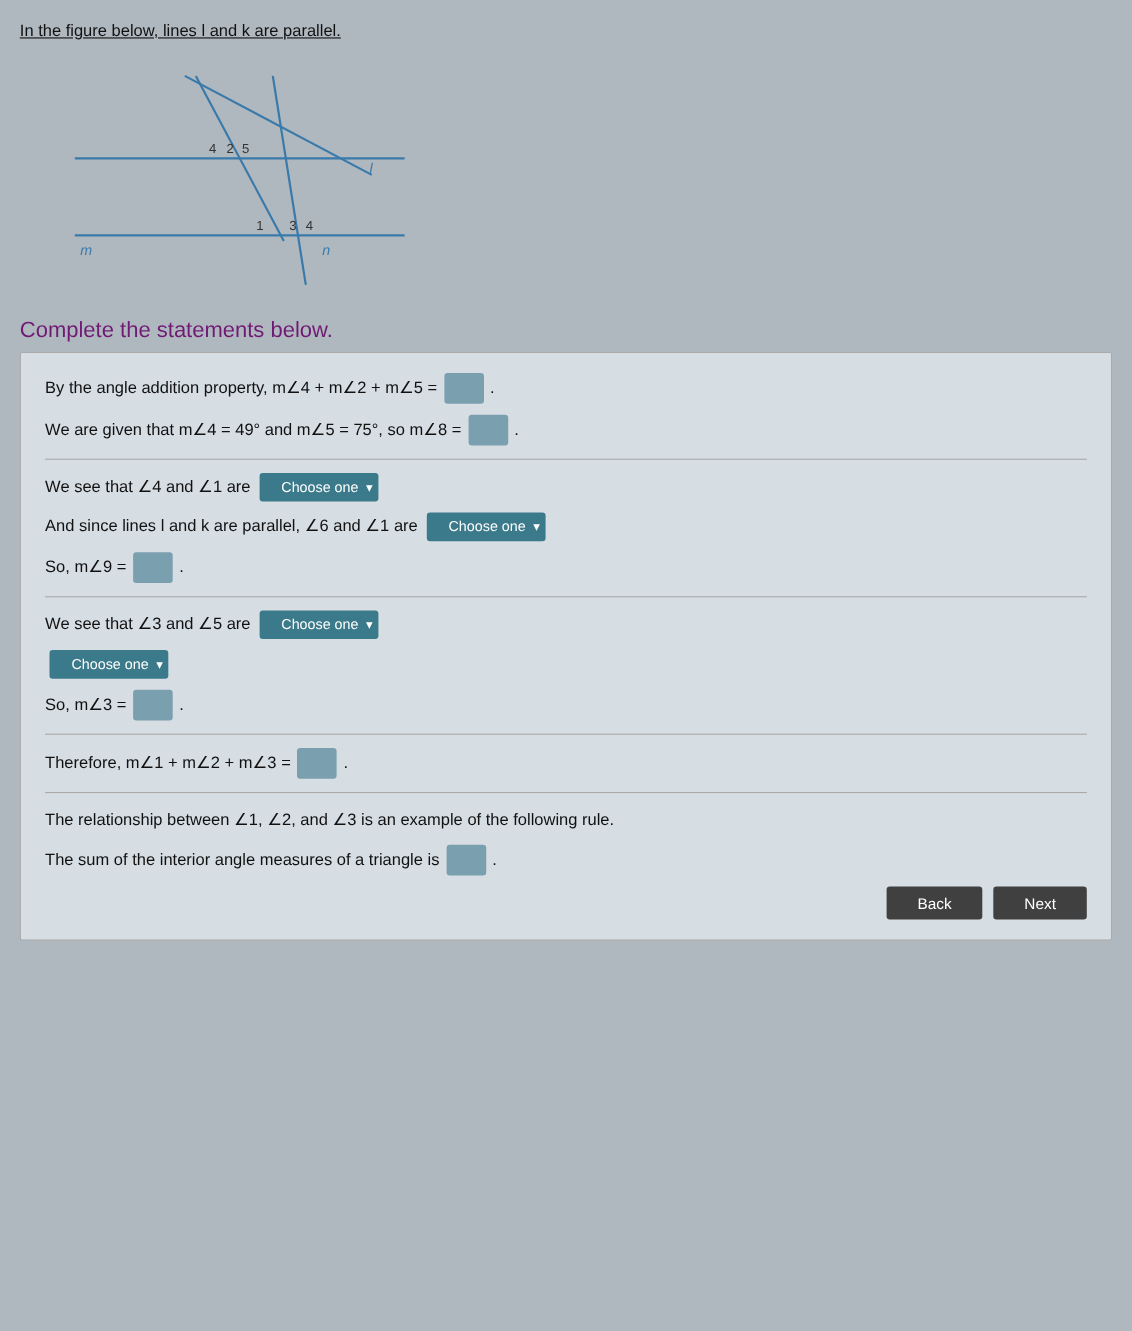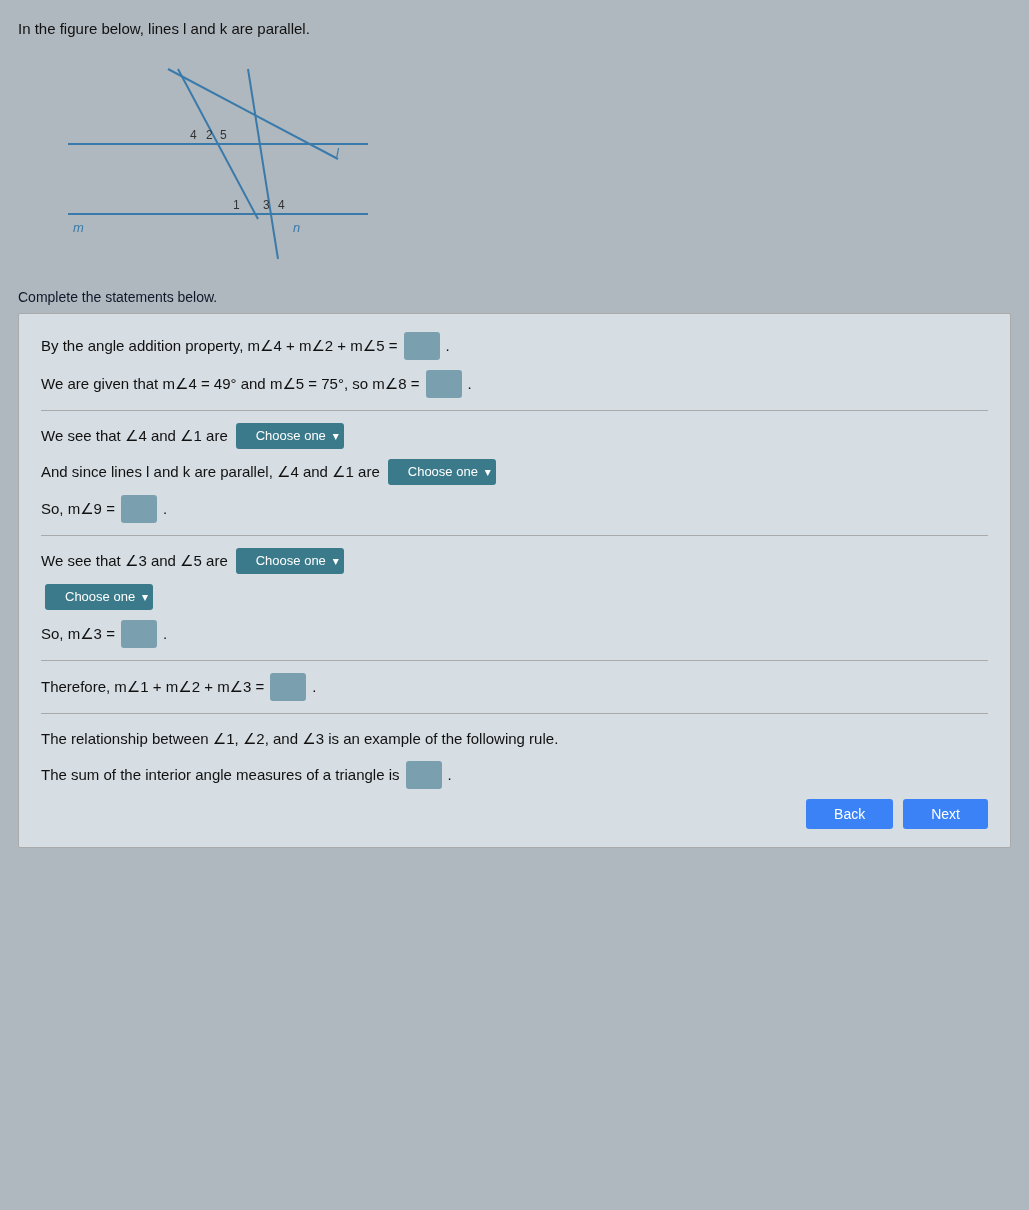--- a/index.html
+++ b/index.html
@@ -12,20 +12,21 @@
       min-height: 1210px;
       padding: 18px 18px 18px 18px;
     }
     .intro-text {
       color: #111;
       margin-bottom: 8px;
       line-height: 1.5;
     }
     .intro-text p {
       margin-bottom: 2px;
+      text-decoration: underline;
     }
     .figure-area {
       display: flex;
       justify-content: flex-start;
       margin: 8px 0 10px 30px;
     }
     .main-card {
       background: #d6dde3;
       border: 1px solid #aaa;
       border-radius: 2px;
@@ -77,35 +78,35 @@
       border-top: 1px solid #aaa;
       margin: 12px 0;
     }
     .btn-area {
       display: flex;
       justify-content: flex-end;
       gap: 10px;
       margin-top: 10px;
     }
     .btn {
-      background: #3b82f6;
+      background: #404040;
       color: #fff;
       border: none;
       border-radius: 3px;
       padding: 7px 28px;
       font-size: 14px;
       cursor: pointer;
     }
     svg text {
       font-family: Arial, sans-serif;
     }
     .complete-label {
-      font-size: 14px;
+      font-size: 20px;
       margin-bottom: 8px;
-      color: #0f172a;
+      color: #701a75;
     }
   </style>
 </head>
 <body>
 
 <div>
   <div class="intro-text">
     <p>In the figure below, lines l and k are parallel.</p>
   </div>
 </div>
@@ -155,21 +156,21 @@
   </div>
 
   <hr class="separator">
 
   <div class="statement-row">
     <span>We see that ∠4 and ∠1 are</span>
     <span class="dropdown-box">Choose one</span>
   </div>
 
   <div class="statement-row">
-    <span>And since lines l and k are parallel, ∠4 and ∠1 are</span>
+    <span>And since lines l and k are parallel, ∠6 and ∠1 are</span>
     <span class="dropdown-box">Choose one</span>
   </div>
 
   <div class="statement-row">
     <span>So, m∠9 =</span>
     <span class="input-box"></span>
     <span>.</span>
   </div>
 
   <hr class="separator">

